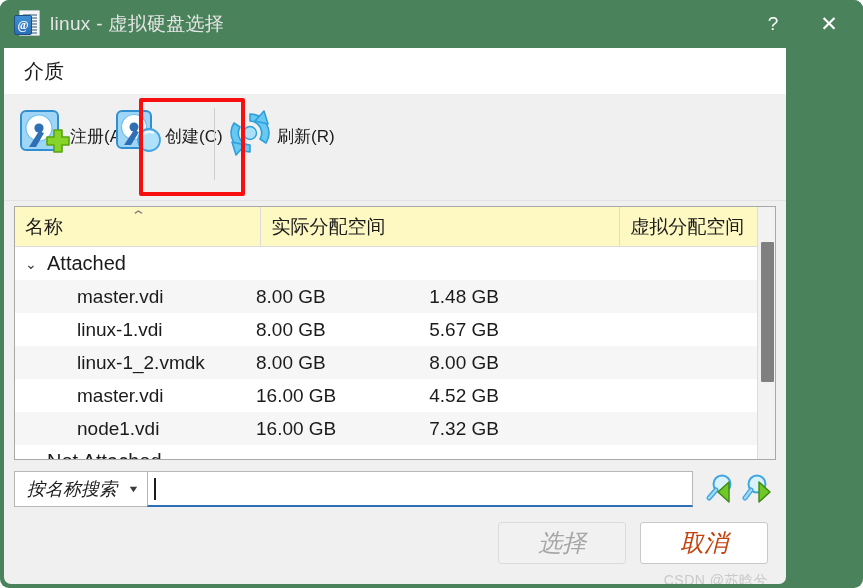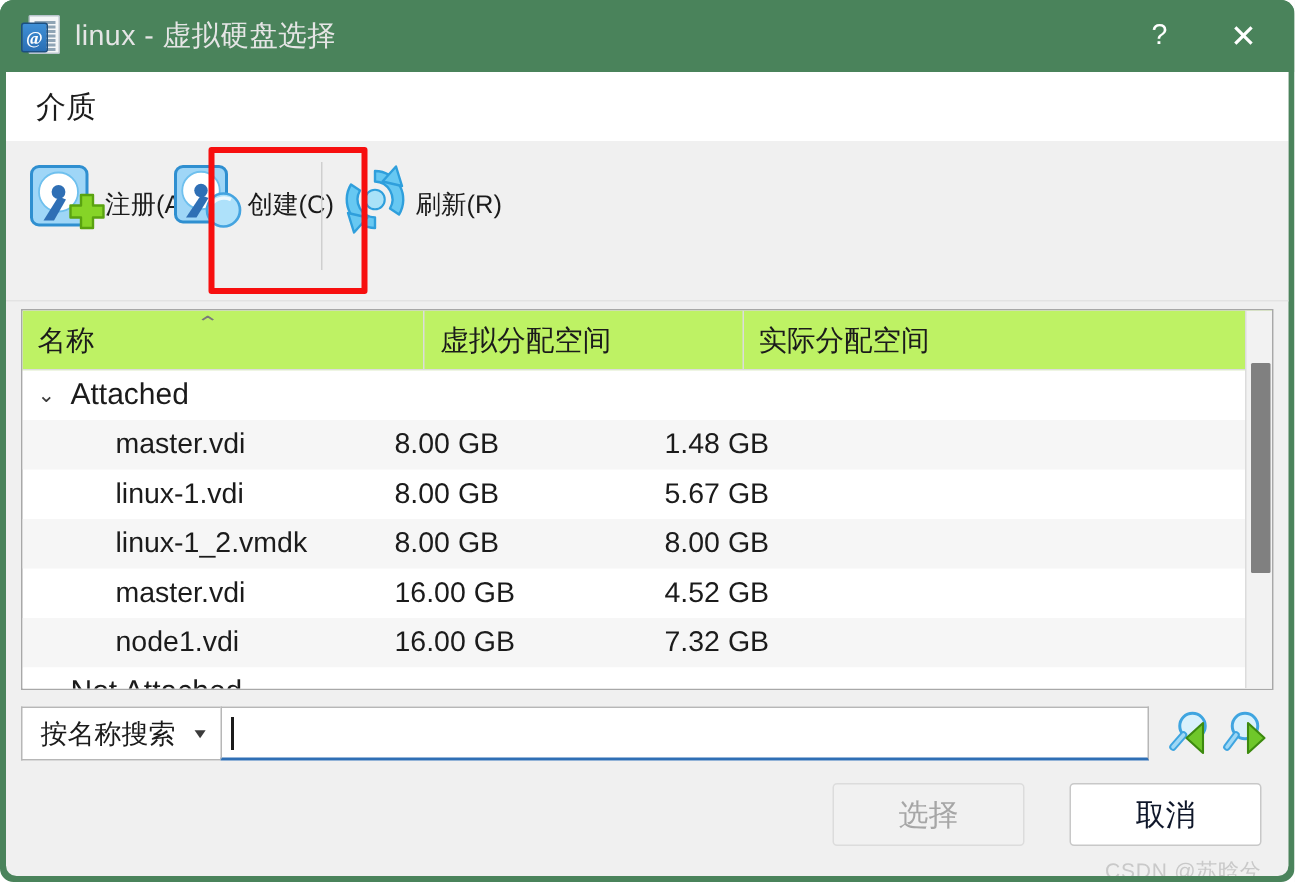--- a/index.html
+++ b/index.html
@@ -68,21 +68,21 @@
     width: 56px; height: 48px;
     display: flex; align-items: center; justify-content: center;
     color: #ffffff; font-size: 19px;
     cursor: default;
   }
   .win-btn.close { font-size: 21px; margin-right: 6px; }
 
   
   .client {
     position: absolute; left: 4px; top: 48px;
-    width: 855px; height: 536px;
+    width: 782px; height: 536px;
     background: #f0f0f0;
     border-bottom-left-radius: 7px;
     border-bottom-right-radius: 7px;
     overflow: hidden;
   }
 
   
   .menubar {
     height: 46px;
     background: #ffffff;
@@ -136,21 +136,21 @@
     position: relative;
     margin: 5px 10px 0 10px;
     height: 254px;
     background: #ffffff;
     border: 1px solid #a8a8a8;
     overflow: hidden;
   }
   .thead {
     display: flex;
     height: 40px;
-    background: #bef264;
+    background: #fef9c3;
     border-bottom: 1px solid #dcdcdc;
     position: relative;
     gap: 40px;
   }
   .th {
     font-size: 19px; color: #1b1b1b;
     display: flex; align-items: center;
     padding-left: 10px;
     position: relative;
     cursor: default;
@@ -197,20 +197,21 @@
     width: 13px; height: 140px;
     background: #808080;
     border-radius: 1px;
   }
 
   
   .searchbar {
     margin: 10px 10px 0 10px;
     display: flex; align-items: center;
     height: 38px;
+    font-style: italic;
   }
   .search-combo {
     height: 36px;
     background: #ffffff;
     border: 1px solid #b7b7b7;
     border-right: none;
     display: flex; align-items: center;
     padding: 0 9px 0 12px;
     font-size: 18px; color: #1b1b1b;
     white-space: nowrap;
@@ -245,34 +246,35 @@
   .footer {
     position: relative;
     margin-top: 14px;
     height: 60px;
     display: flex; align-items: flex-start; justify-content: flex-end;
     padding-right: 18px;
   }
   .fbtn {
     min-width: 128px; height: 42px;
     display: flex; align-items: center; justify-content: center;
-    font-size: 20px;
+    font-size: 24px;
     border-radius: 3px;
     cursor: default;
+    font-style: italic;
   }
   .fbtn.primary {
     background: #f1f1f1;
     border: 1px solid #dcdcdc;
     color: #a6a6a6;
   }
   .fbtn.secondary {
     background: #ffffff;
     border: 1px solid #c8c8c8;
-    color: #0f172a;
-    margin-left: 30px;
+    color: #c2410c;
+    margin-left: 14px;
   }
   .watermark {
     position: absolute;
     right: 18px; bottom: -8px;
     font-size: 14px;
     color: #c9c9c9;
     white-space: nowrap;
     letter-spacing: 0.5px;
   }
 </style>
@@ -348,25 +350,25 @@
       <div class="annot-box"></div>
     </div>
 
     <div class="table-outer">
 
       <div class="thead">
         <div class="th th-name">
           <span>名称</span>
           <span class="sort-caret">⌃</span>
         </div>
+        <div class="th th-asize">
+          <span>实际分配空间</span>
+        </div>
         <div class="th th-vsize">
           <span>虚拟分配空间</span>
-        </div>
-        <div class="th th-asize">
-          <span>实际分配空间</span>
         </div>
       </div>
 
       <div class="tbody">
 
         <div class="row grp">
           <div class="cell-name grp-label">
             <span class="twisty">⌄</span><span>Attached</span>
           </div>
         </div>

